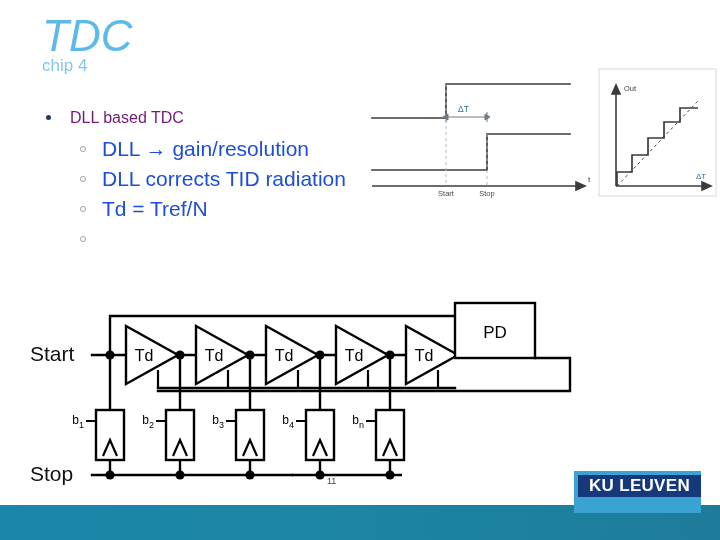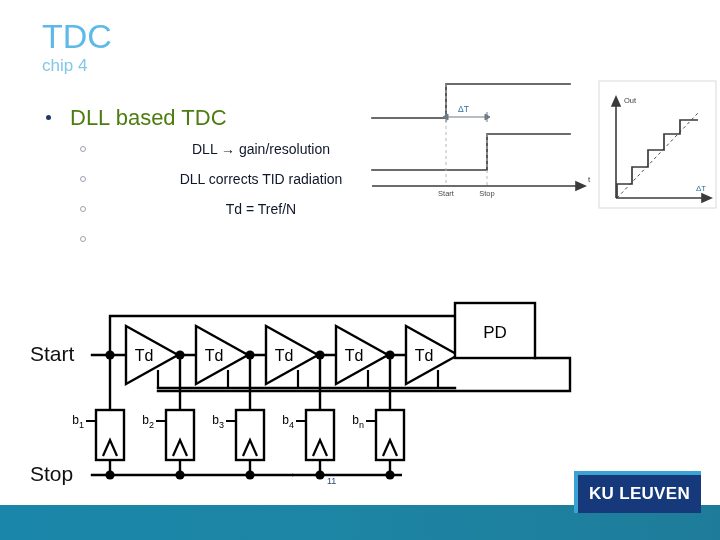--- a/index.html
+++ b/index.html
@@ -24,69 +24,69 @@
   }
 
   
   #title-block {
     position: absolute;
     left: 42px;
     top: 18px;
     width: 420px;
   }
   #slide-title {
-    font-size: 34px;
+    font-size: 44px;
     line-height: 36px;
     color: #5cb9e8;
     font-weight: 400;
     letter-spacing: 0px;
     white-space: nowrap;
+    font-style: italic;
   }
   #slide-subtitle {
     font-size: 17px;
     line-height: 20px;
     color: #80c7ea;
     font-weight: 400;
     margin-top: 2px;
     white-space: nowrap;
   }
 
   
   #bullets {
     position: absolute;
     left: 40px;
     top: 106px;
     width: 380px;
   }
   .b-l1 {
     position: relative;
     padding-left: 30px;
-    font-size: 22px;
+    font-size: 16px;
     line-height: 24px;
-    color: #4d7c0f;
+    color: #701a75;
     margin-bottom: 8px;
     white-space: nowrap;
   }
   .b-l1 > .mk {
     position: absolute;
     left: 6px;
     top: 9px;
     width: 5px; height: 5px;
     border-radius: 50%;
     background: #1f3a68;
   }
   .b-l2 {
     position: relative;
     padding-left: 62px;
-    font-size: 14px;
+    font-size: 21px;
     line-height: 22px;
-    color: #0f172a;
+    color: #1d4ed8;
     margin-bottom: 8px;
     white-space: nowrap;
-    text-align: center;
   }
   .b-l2 > .mk {
     position: absolute;
     left: 40px;
     top: 8px;
     width: 6px; height: 6px;
     border-radius: 50%;
     border: 1px solid #9aa3b0;
     background: transparent;
     box-sizing: border-box;
@@ -96,21 +96,21 @@
   #fig-timing {
     position: absolute;
     left: 370px;
     top: 68px;
     width: 228px;
     height: 130px;
   }
   #fig-transfer {
     position: absolute;
     left: 598px;
-    top: 80px;
+    top: 68px;
     width: 120px;
     height: 130px;
   }
   #fig-circuit {
     position: absolute;
     left: 30px;
     top: 288px;
     width: 580px;
     height: 210px;
   }
@@ -146,21 +146,21 @@
   }
   #logo-accent {
     position: absolute;
     left: 0; top: 0;
     width: 127px; height: 42px;
     background: #3ba3d4;
   }
   #logo-box {
     position: absolute;
     left: 4px; top: 4px;
-    width: 123px; height: 38px;
+    width: 123px; height: 22px;
     background: #15397a;
     display: flex;
     align-items: center;
     justify-content: center;
   }
   #logo-text {
     color: #ffffff;
     font-size: 17px;
     font-weight: bold;
     letter-spacing: 0.3px;

